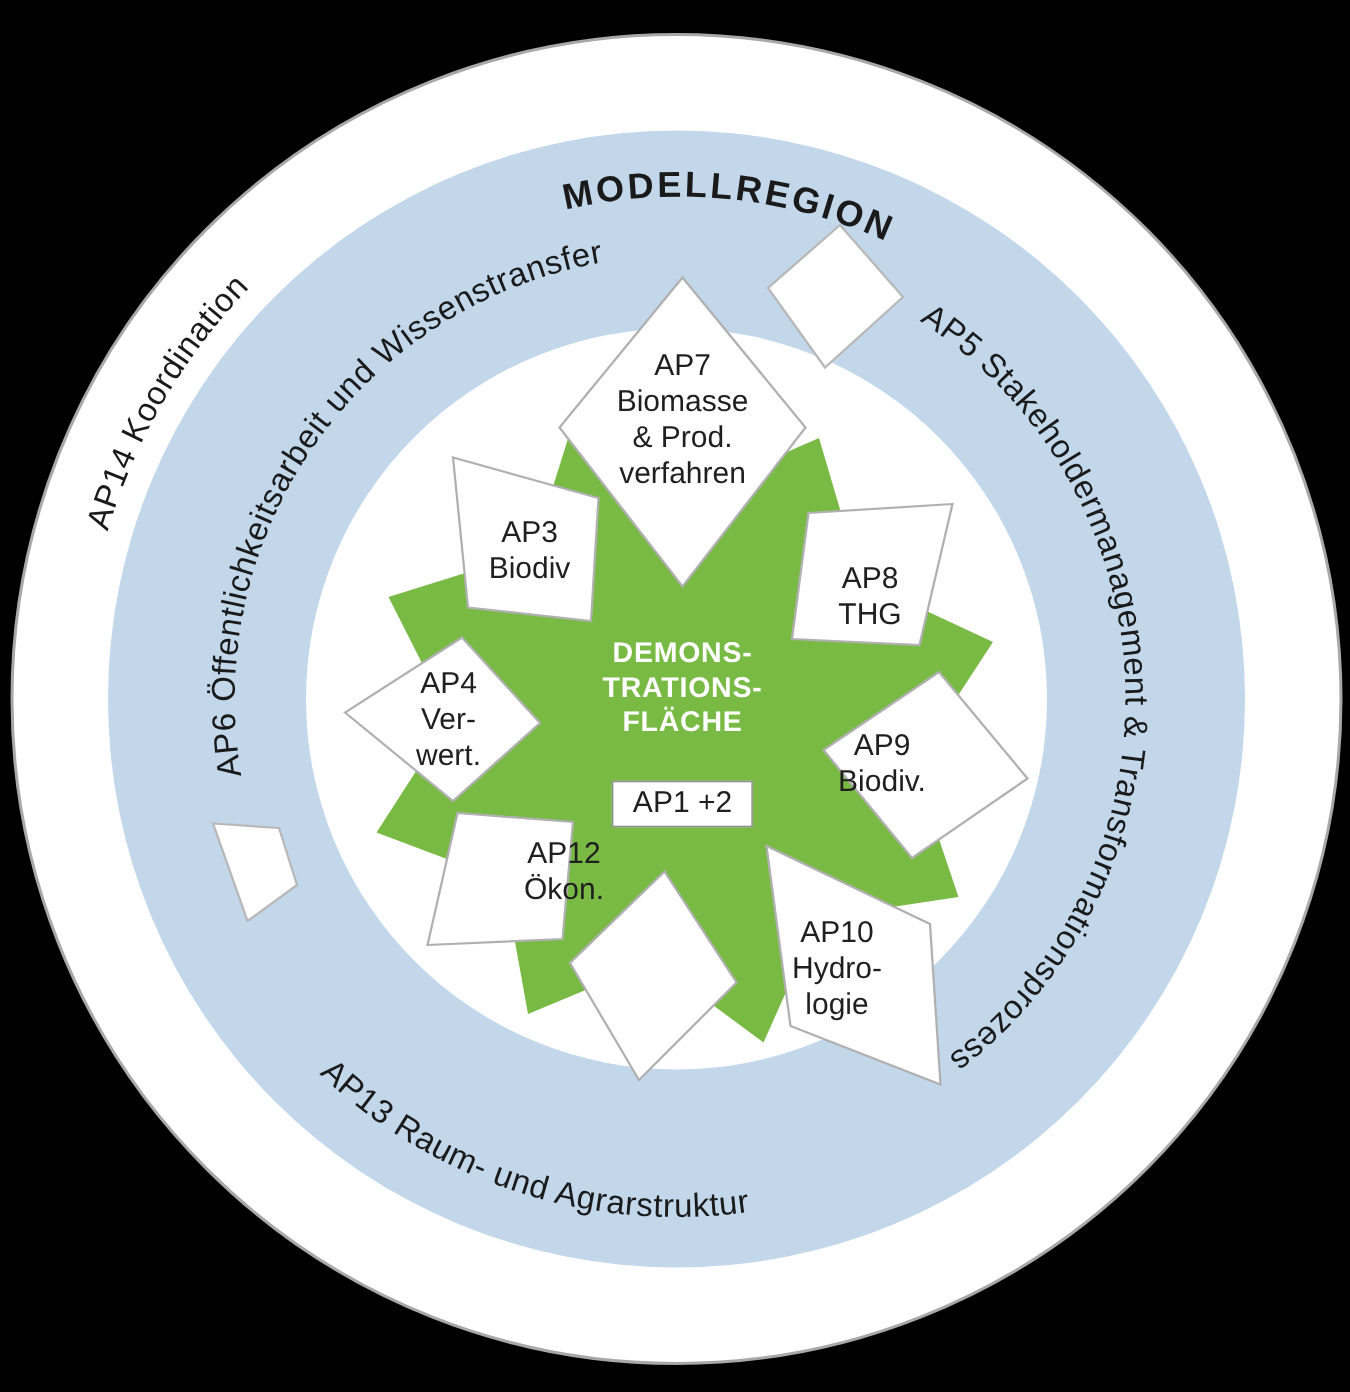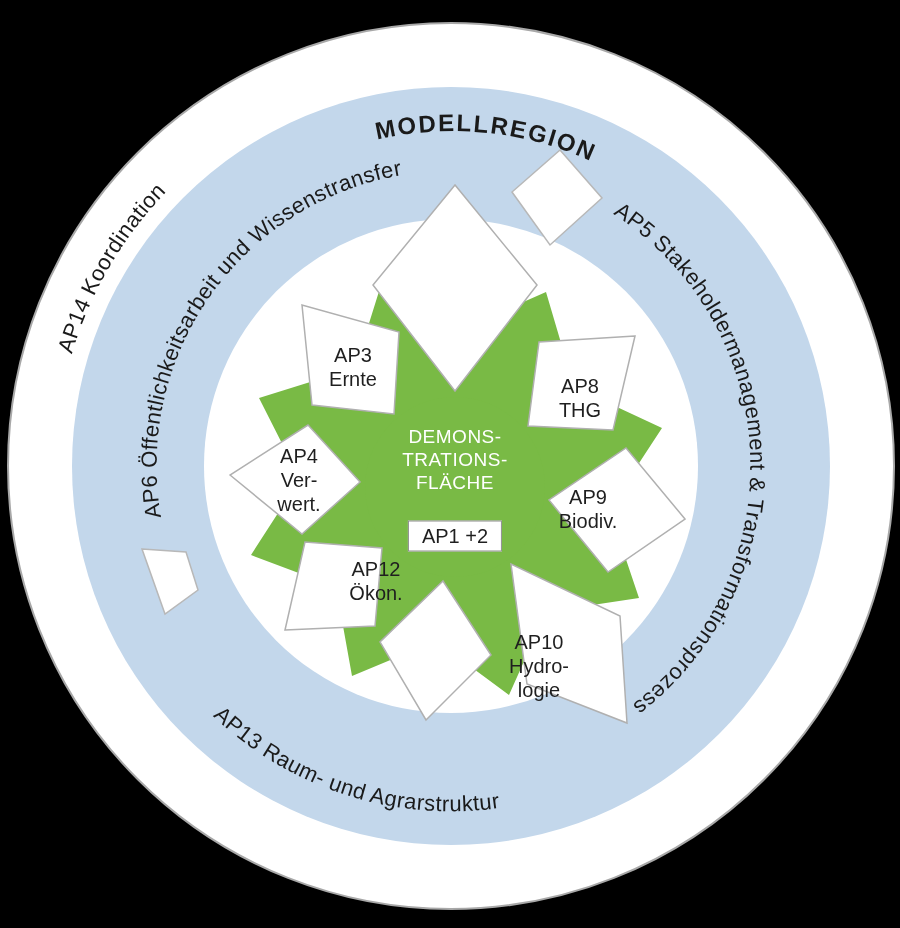--- a/index.html
+++ b/index.html
@@ -5,21 +5,21 @@
   html,body{margin:0;padding:0;background:#000;}
   .stage{position:relative;width:900px;height:928px;background:#000;overflow:hidden;
          font-family:"Liberation Sans",sans-serif;}
   svg{position:absolute;left:0;top:0;}
   svg text{font-family:"Liberation Sans",sans-serif;}
   .arc{font-size:22px;letter-spacing:0.4px;fill:#1a1a1a;}
   .arc-strong{font-size:24px;font-weight:bold;letter-spacing:2px;}
   .label{position:absolute;transform:translate(-50%,-50%);white-space:pre-line;
          text-align:center;font-size:20px;line-height:24px;color:#1f1f1f;}
   .center-title{position:absolute;transform:translate(-50%,-50%);white-space:pre-line;
-         text-align:center;font-size:19px;line-height:23px;font-weight:normal;color:#ffffff;
+         text-align:center;font-size:19px;line-height:23px;font-weight:bold;color:#ffffff;
          letter-spacing:0.5px;}
   .badge{position:absolute;transform:translate(-50%,-50%);background:#ffffff;
          border:1.5px solid #8c8c8c;padding:3px 13px;font-size:20px;color:#1f1f1f;
          white-space:nowrap;}
 </style>
 </head>
 <body>
 
 <div class="stage">
   <svg width="900" height="928" viewBox="0 0 900 928">
@@ -63,32 +63,36 @@
       <textPath href="#arc-modellregion" startOffset="50%">MODELLREGION</textPath>
     </text>
     <text class="arc">
       <textPath href="#arc-ap5" startOffset="30">AP5 Stakeholdermanagement &amp; Transformationsprozess</textPath>
     </text>
     <text class="arc">
       <textPath href="#arc-ap13" startOffset="14">AP13 Raum- und Agrarstruktur</textPath>
     </text>
   </svg>
 
+  <div class="label" style="left:455px;top:280px;">AP7
+Biomasse
+&amp; Prod.
+verfahren</div>
   <div class="label" style="left:353px;top:367px;">AP3
-Ernte</div>
+Biodiv</div>
   <div class="label" style="left:580px;top:398px;text-align:center;">AP8
 THG</div>
   <div class="label" style="left:299px;top:480px;text-align:center;">AP4
 Ver-
 wert.</div>
   <div class="label" style="left:588px;top:509px;">AP9
 Biodiv.</div>
   <div class="label" style="left:339px;top:581px;margin-left:37px;">AP12
 Ökon.</div>
-  <div class="label" style="left:539px;top:646px;margin-top:20px;">AP10
+  <div class="label" style="left:558px;top:646px;">AP10
 Hydro-
 logie</div>
 
   <div class="center-title" style="left:455px;top:459px;">DEMONS-
 TRATIONS-
 FLÄCHE</div>
   <div class="badge" style="left:455px;top:536px;">AP1 +2</div>
 </div>
 
 </body></html>

